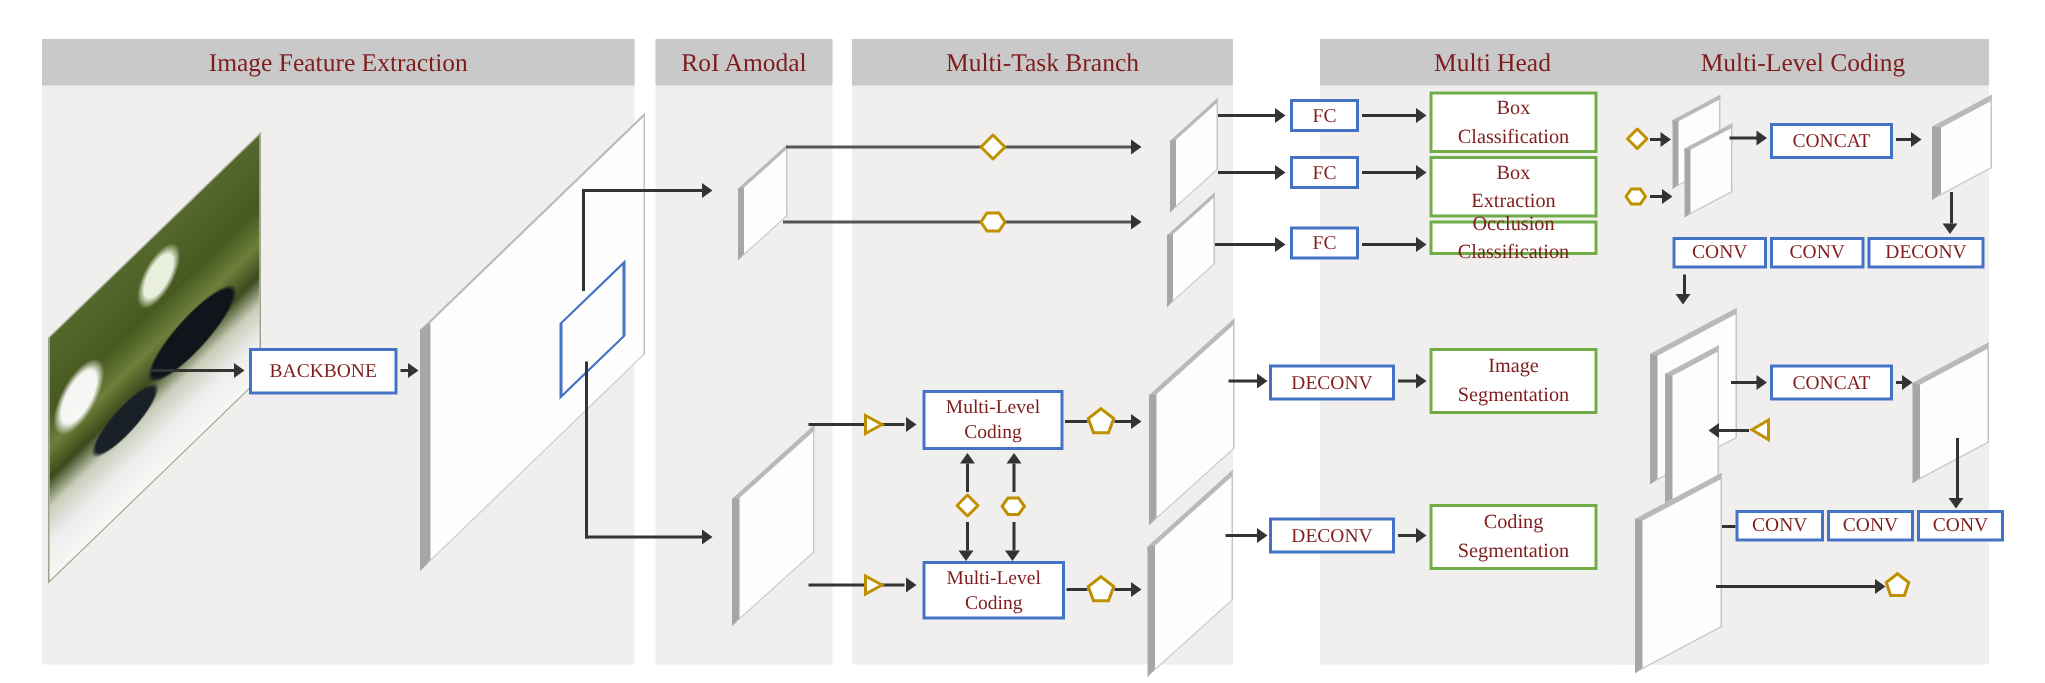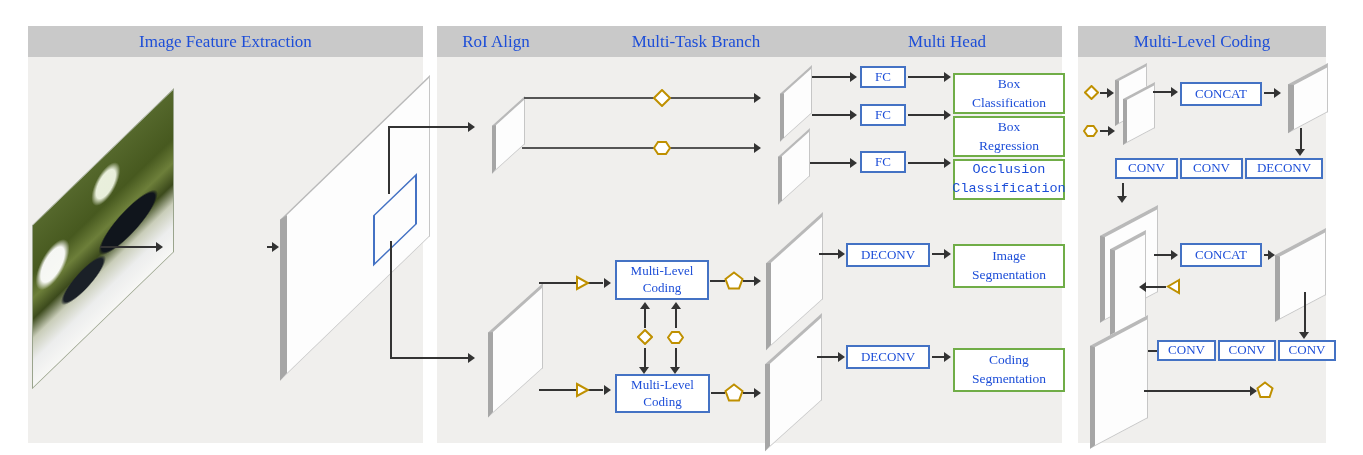--- a/index.html
+++ b/index.html
@@ -1,21 +1,21 @@
 <!DOCTYPE html>
 <html style="--hdr: #c9c9c9; --body: #f0efed; --blue: #4472C4; --green: #70AD47; --gold: #BF9000; --line: #333333; --edge: #a6a6a6;"><head>
 <meta charset="utf-8">
 <style>
   :root{
     --hdr:#c9c9c9; --body:#f0efed; --blue:#4472C4; --green:#70AD47;
     --gold:#BF9000; --line:#333333; --edge:#a6a6a6;
   }
   html,body{margin:0;padding:0;background:#fff;}
   .canvas{position:relative;width:1363px;height:455px;background:#fff;
-    font-family:"Liberation Serif","DejaVu Serif",serif;color:#1d4ed8;overflow:hidden;}
+    font-family:"Liberation Serif","DejaVu Serif",serif;color:#7f1d1d;overflow:hidden;}
   .panel{position:absolute;top:26px;height:417px;background:var(--body);}
   .phead{position:absolute;top:0;left:0;right:0;height:31px;background:var(--hdr);
     font-size:17px;line-height:31px;text-align:center;white-space:nowrap;}
   
   .slab{position:absolute;background:#fdfdfd;border:1px solid #c6c6c6;
     border-left:5px solid var(--edge);border-top:4px solid #b9b9b9;
     transform-origin:100% 0;}
   .sk44{transform:skewY(-44deg);}
   .sk42{transform:skewY(-42deg);}
   .sk28{transform:skewY(-28deg);}
@@ -30,21 +30,21 @@
       radial-gradient(24px 28px at 52% 18%, rgba(250,255,240,.9) 0 40%, rgba(250,255,240,0) 60%),
       linear-gradient(to bottom, #55682c 0%, #47591f 30%, #6d7f3a 45%, #3c4a1c 58%, #c9cdb9 70%, #eceded 84%, #f7f7f5 100%);}
   
   .roibox{position:absolute;border:2px solid var(--blue);background:transparent;transform-origin:100% 0;}
   
   .bluebox{position:absolute;background:#fff;border:2px solid var(--blue);
     display:flex;flex-direction:column;align-items:center;justify-content:center;
     text-align:center;font-size:13px;line-height:1.3;box-sizing:border-box;}
   .greenbox{position:absolute;background:#fff;border:2px solid var(--green);
     display:flex;flex-direction:column;align-items:center;justify-content:center;
-    text-align:center;font-size:13.5px;line-height:1.4;box-sizing:border-box;margin-top:12px;}
+    text-align:center;font-size:13.5px;line-height:1.4;box-sizing:border-box;}
   
   .hl{position:absolute;height:2px;background:var(--line);}
   .vl{position:absolute;width:2px;background:var(--line);}
   .soft{background:#555;}
   .ah{position:absolute;width:0;height:0;border:5px solid transparent;}
   .ah.r{border-left:7px solid var(--line);border-right:none;}
   .ah.l{border-right:7px solid var(--line);border-left:none;}
   .ah.u{border-bottom:7px solid var(--line);border-top:none;}
   .ah.d{border-top:7px solid var(--line);border-bottom:none;}
   .icon{position:absolute;}
@@ -52,37 +52,40 @@
 </style>
 </head>
 <body>
 
 <div class="canvas">
 
   <section class="panel" style="left:28px;width:395px;">
     <header class="phead">Image Feature Extraction</header>
   </section>
   <section class="panel" style="left:437px;width:118px;">
-    <header class="phead">RoI Align</header>
-  </section>
-  <section class="panel" style="left:554px;width:254px;padding-left:30px;">
+    <header class="phead">RoI Amodal</header>
+  </section>
+  <section class="panel" style="left:568px;width:254px;">
     <header class="phead">Multi-Task Branch</header>
   </section>
-  <section class="panel" style="left:832px;width:230px;">
+  <section class="panel" style="left:880px;width:230px;">
     <header class="phead">Multi Head</header>
   </section>
   <section class="panel" style="left:1078px;width:248px;">
     <header class="phead">Multi-Level Coding</header>
   </section>
 
   <div class="photo sk44" style="left:32px;top:88px;width:140px;height:162px;"></div>
 
   <div class="hl" style="left:100px;top:246px;width:58px;"></div>
   <div class="ah r" style="left:156px;top:242px;"></div>
 
+  <div class="bluebox" style="left:166px;top:232px;width:99px;height:31px;">
+    <span>BACKBONE</span>
+  </div>
 
   <div class="hl" style="left:267px;top:246px;width:9px;"></div>
   <div class="ah r" style="left:272px;top:242px;"></div>
 
   <div class="slab big sk44" style="left:280px;top:75px;width:142px;height:158px;"></div>
   <div class="roibox sk44" style="left:373px;top:173px;width:40px;height:47px;"></div>
 
   <div class="vl" style="left:388px;top:127px;height:67px;"></div>
   <div class="hl" style="left:388px;top:126px;width:82px;"></div>
   <div class="ah r" style="left:468px;top:122px;"></div>
@@ -185,23 +188,23 @@
   <div class="ah r" style="left:944px;top:110px;"></div>
   <div class="hl" style="left:908px;top:162px;width:38px;"></div>
   <div class="ah r" style="left:944px;top:158px;"></div>
 
   <div class="greenbox" style="left:953px;top:61px;width:112px;height:41px;">
     <span>Box</span>
     <span>Classification</span>
   </div>
   <div class="greenbox" style="left:953px;top:104px;width:112px;height:41px;">
     <span>Box</span>
-    <span>Regression</span>
-  </div>
-  <div class="greenbox" style="left:953px;top:147px;width:112px;height:41px;font-family:Liberation Mono, monospace;">
+    <span>Extraction</span>
+  </div>
+  <div class="greenbox" style="left:953px;top:147px;width:112px;height:23px;">
     <span>Occlusion</span>
     <span>Classification</span>
   </div>
 
   <div class="hl" style="left:819px;top:253px;width:21px;"></div>
   <div class="ah r" style="left:838px;top:249px;"></div>
   <div class="bluebox" style="left:846px;top:243px;width:84px;height:24px;">
     <span>DECONV</span>
     </div>
   <div class="hl" style="left:932px;top:253px;width:14px;"></div>

